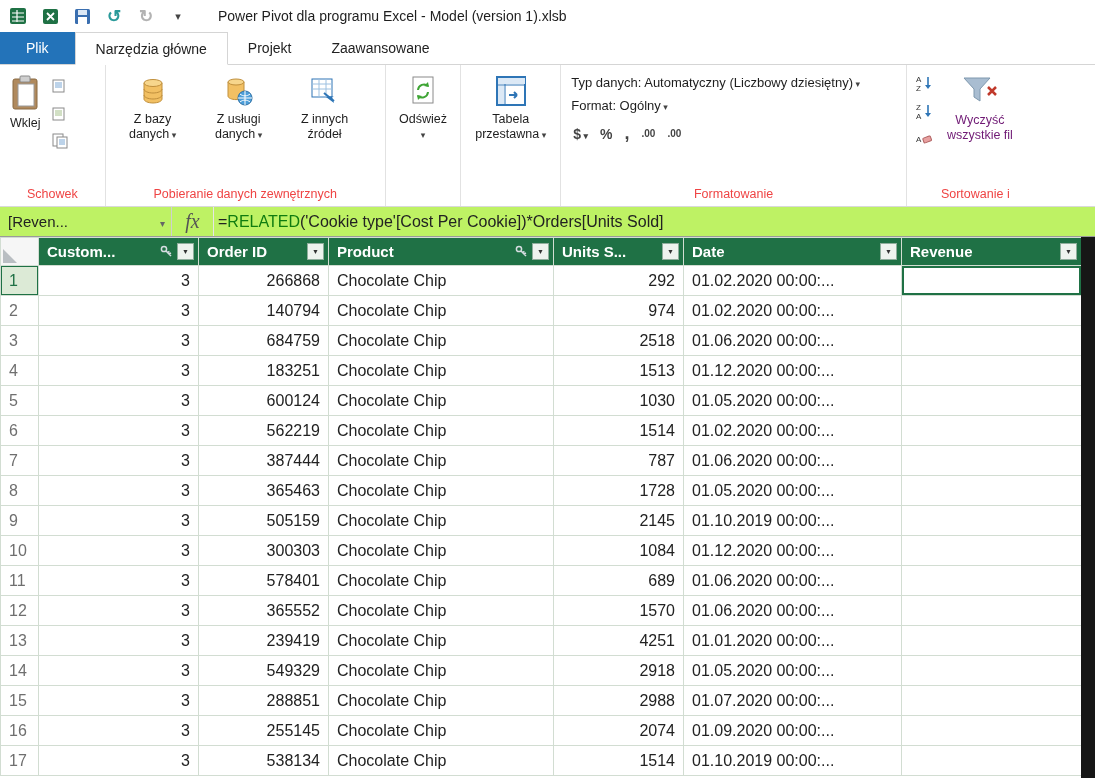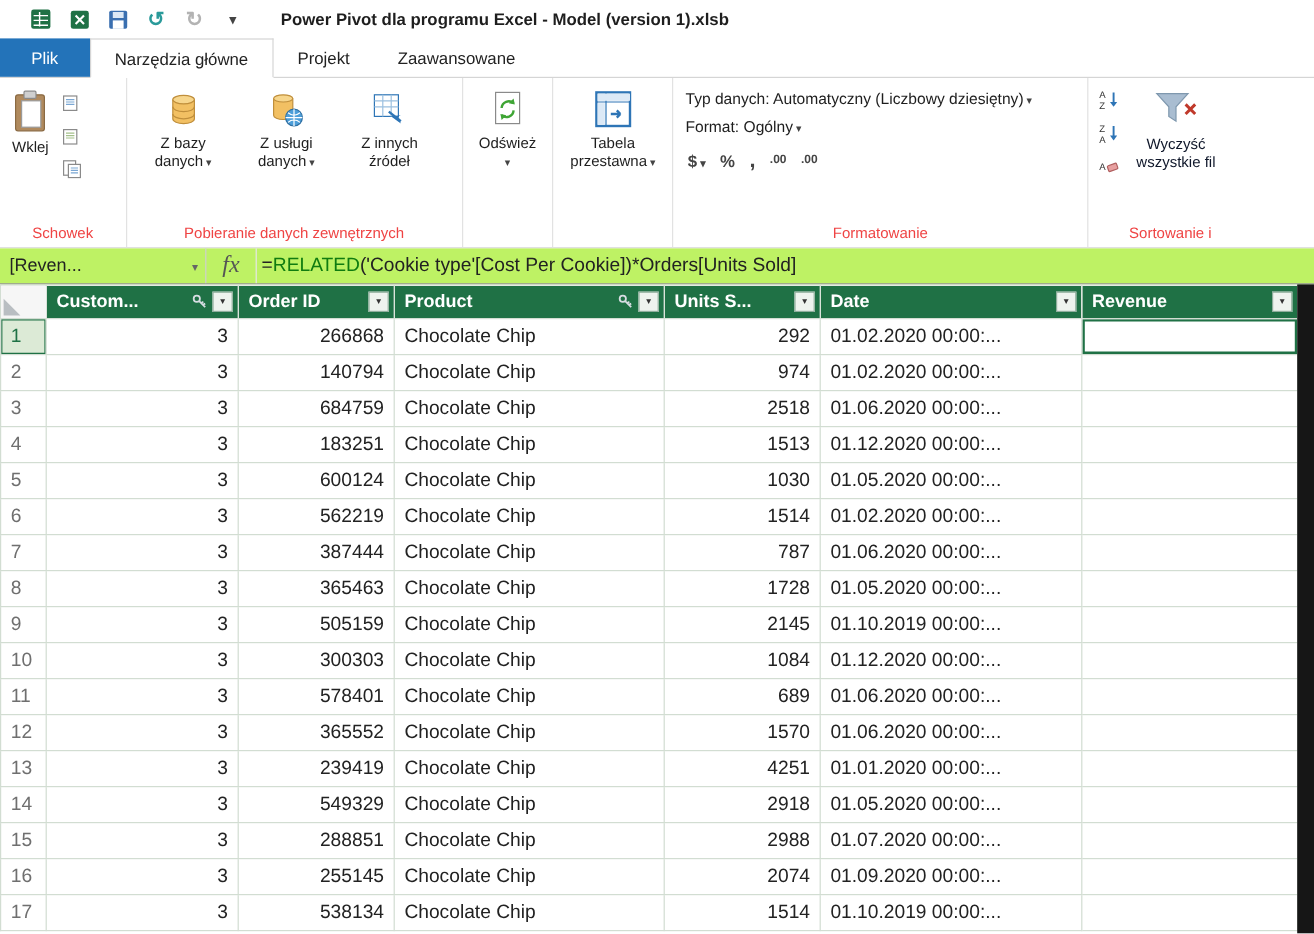--- a/index.html
+++ b/index.html
@@ -1,20 +1,20 @@
 <!DOCTYPE html>
 <html><head>
 <meta charset="utf-8">
 <style>
   * { margin:0; padding:0; box-sizing:border-box; }
   html,body { width:1095px; height:778px; overflow:hidden; background:#fff;
     font-family:"Liberation Sans", sans-serif; color:#222; }
 
   
-  .title-bar { height:32px; display:flex; align-items:center; gap:12px; padding-left:24px; background:#fff;font-weight:bold; }
+  .title-bar { height:32px; display:flex; align-items:center; gap:12px; padding-left:8px; background:#fff; }
   .qat-ic { width:20px; height:20px; display:inline-flex; align-items:center; justify-content:center; }
   .undo-glyph::before { content:"↺"; font-size:17px; color:#2A9A9A; font-weight:bold; }
   .redo-glyph::before { content:"↻"; font-size:17px; color:#B3B3B3; font-weight:bold; }
   .qat-caret::before { content:"▾"; font-size:11px; color:#444; }
   .win-title { font-size:14px; color:#1e1e1e; margin-left:18px; white-space:nowrap; }
 
   
   .tab-row { height:33px; display:flex; align-items:stretch; border-bottom:1px solid #d5d5d5; background:#fff; }
   .tab { padding:0 20px; display:flex; align-items:center; font-size:14px; cursor:default; white-space:nowrap; }
   .tab-file { background:#2373B9; color:#fff; padding:0 26px; }
@@ -29,21 +29,21 @@
   .bigbtn .blabel { font-size:12.5px; line-height:1.2; text-align:center; color:#1e1e1e; max-width:74px; }
   .caret::after { content:" ▾"; font-size:9px; color:#444; }
   .smallcol { display:flex; flex-direction:column; gap:8px; padding:4px 2px; }
   .smallbtn { width:22px; height:20px; display:flex; align-items:center; justify-content:center; }
   .fmt-line { font-size:13px; color:#1e1e1e; padding:4px 6px; white-space:nowrap; }
   .fmt-buttons { display:flex; align-items:center; gap:12px; padding:6px 8px; }
   .fmt-btn { font-size:14px; font-weight:bold; color:#444; cursor:default; }
   .fmt-btn.small { font-size:10px; font-weight:bold; letter-spacing:0; }
   .sort-wrap { display:flex; align-items:flex-start; }
   .clear-filter-btn { display:flex; flex-direction:column; align-items:center; gap:4px; padding:4px 4px; }
-  .clear-filter-btn .blabel { font-size:12.5px; line-height:1.2; text-align:center; color:#0f172a; width:78px; }
+  .clear-filter-btn .blabel { font-size:12.5px; line-height:1.2; text-align:center; color:#701a75; width:78px; }
 
   
   .formula-bar { height:30px; display:flex; align-items:stretch; border-bottom:1px solid #9a9a9a; background:#bef264; }
   .name-box { width:172px; display:flex; align-items:center; justify-content:space-between; padding:0 6px 0 8px;
     border-right:1px solid #cfcfcf; font-size:15px; }
   .name-caret::before { content:"▾"; font-size:10px; color:#666; }
   .fx-box { width:42px; display:flex; align-items:center; justify-content:center;
     font-family:"Liberation Serif", serif; font-style:italic; font-size:20px; color:#555;
     border-right:1px solid #e6e6e6; }
   .formula-text { display:flex; align-items:center; padding-left:4px; font-size:16px; white-space:nowrap; }

